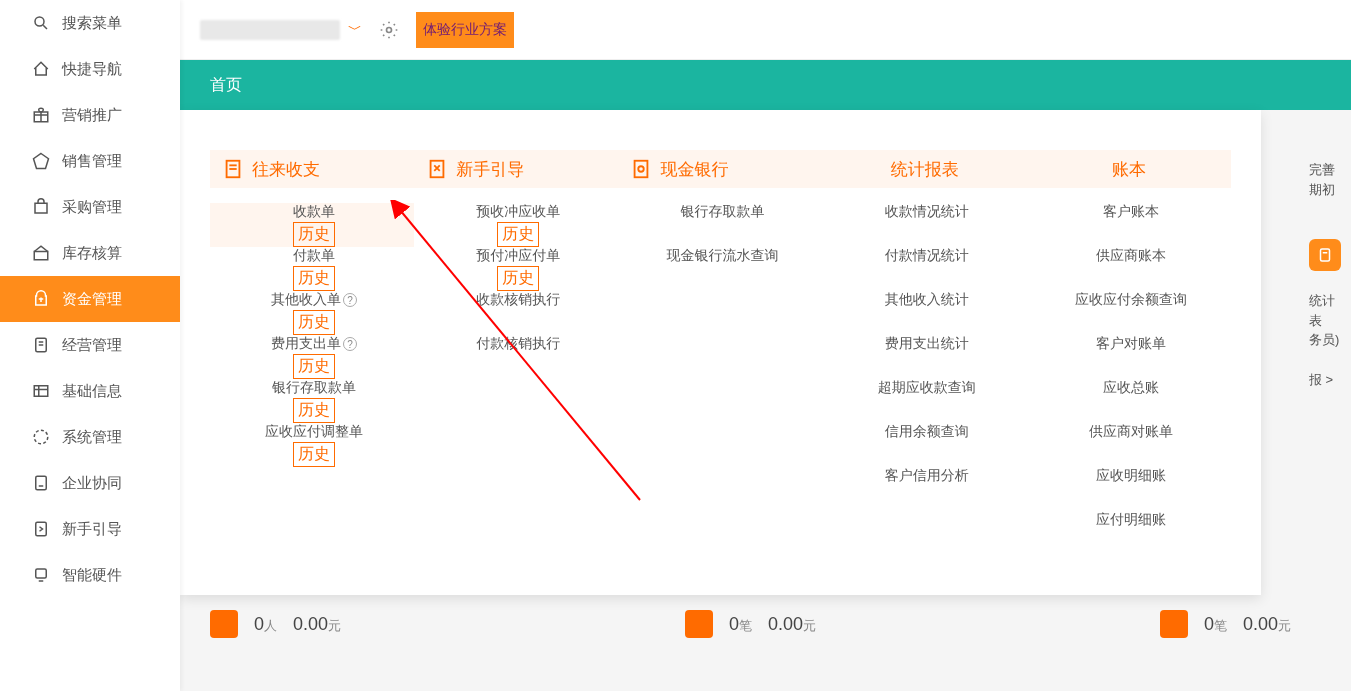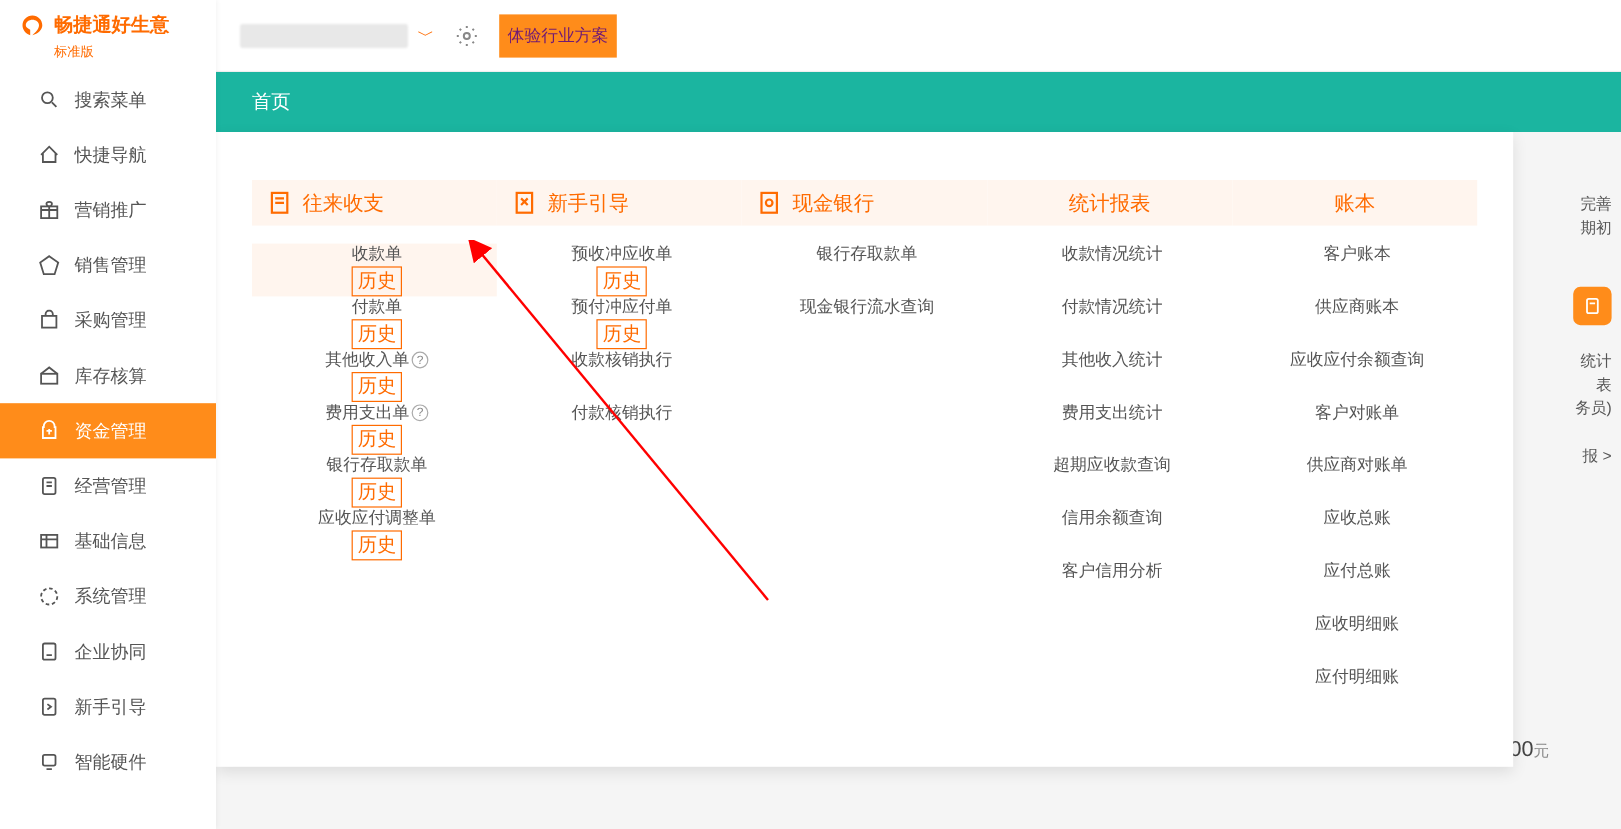--- a/index.html
+++ b/index.html
@@ -27,43 +27,32 @@
     .col { width: 210px; }
     .col-header { background: #fff5ee; color: #ff6b00; font-size: 17px; height: 38px; display: flex; align-items: center; padding: 0 12px; gap: 8px; margin-bottom: 15px; }
     .col-header.stat, .col-header.acct { justify-content: center; }
     .col-icon { width: 22px; height: 22px; }
     .col-item { height: 44px; display: flex; align-items: center; justify-content: space-between; padding: 0 4px 0 8px; font-size: 14px; color: #555; cursor: pointer; flex-direction: column; }
     .col-item.active { background: #fff5ee; }
     .col-item .item-left { display: flex; align-items: center; gap: 2px; }
     .hist-tag { border: 1px solid #ff6b00; color: #ff6b00; font-size: 16px; padding: 1px 4px; cursor: pointer; }
     .q-icon { border: 1px solid #aaa; border-radius: 50%; width: 14px; height: 14px; display: inline-flex; align-items: center; justify-content: center; font-size: 10px; color: #888; }
     .right-panel { position: absolute; right: 0; top: 160px; width: 90px; padding-right: 8px; font-size: 13px; color: #555; }
-    .right-item { margin-bottom: 20px; text-align: right; line-height: 1.5; margin-left: 48px; }
+    .right-item { margin-bottom: 20px; text-align: left; line-height: 1.5; margin-left: 48px; }
     .right-icon-box { width: 32px; height: 32px; background: #ff8c1a; border-radius: 6px; display: inline-flex; align-items: center; justify-content: center; }
     .bottom-stats { position: absolute; left: 210px; bottom: 32px; right: 60px; height: 70px; display: flex; justify-content: space-between; align-items: center; }
     .stat-group { display: flex; align-items: center; gap: 16px; font-size: 18px; color: #444; }
     .stat-icon-box { width: 28px; height: 28px; background: #ff6b00; border-radius: 4px; }
     .stat-unit { font-size: 13px; color: #888; }
     .arrow-line { position: absolute; z-index: 20; pointer-events: none; }
   </style>
 </head>
 <body>
 
 <div class="sidebar">
-  <div class="logo-area">
-    <div class="logo-row">
-      <span class="logo-icon">
-        <svg viewBox="0 0 24 24">
-            <path fill="#ff6b00" d="M12 2C7 2 3 6 3 11c0 4 3 8 7 9v-5c-2-1-4-2-4-4 0-3 3-5 6-5s6 2 6 5c0 4-4 7-6 9 5-1 9-5 9-9 0-5-4-9-9-9z"></path>
-          </svg>
-      </span>
-      <span class="logo-text">畅捷通好生意</span>
-    </div>
-    <span class="logo-badge">标准版</span>
-  </div>
   <div class="nav-item">
       <span class="nav-icon">
         <svg viewBox="0 0 24 24" fill="none" stroke-width="2">
           <circle cx="10" cy="10" r="6"></circle>
           <line x1="15" y1="15" x2="20" y2="20"></line>
         </svg>
       </span>
       <span>搜索菜单</span>
     </div>
   <div class="nav-item">
@@ -361,31 +350,26 @@
             <span>应收应付余额查询</span>
           </span>
         </div>
         <div class="col-item">
           <span class="item-left">
             <span>客户对账单</span>
           </span>
         </div>
         <div class="col-item">
           <span class="item-left">
+            <span>应收总账</span>
+          </span>
+        </div>
+        <div class="col-item">
+          <span class="item-left">
             <span>供应商对账单</span>
-          </span>
-        </div>
-        <div class="col-item">
-          <span class="item-left">
-            <span>应收总账</span>
-          </span>
-        </div>
-        <div class="col-item">
-          <span class="item-left">
-            <span>应付总账</span>
           </span>
         </div>
         <div class="col-item">
           <span class="item-left">
             <span>应收明细账</span>
           </span>
         </div>
         <div class="col-item">
           <span class="item-left">
             <span>应付明细账</span>

